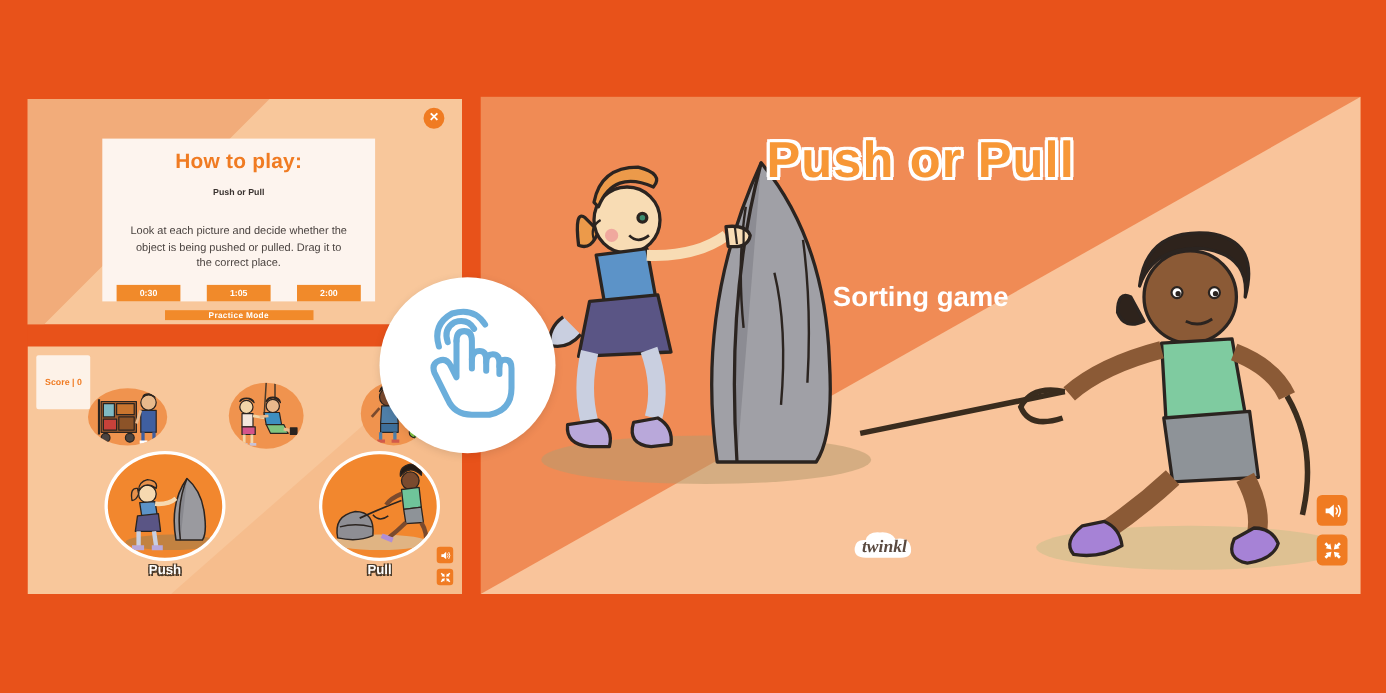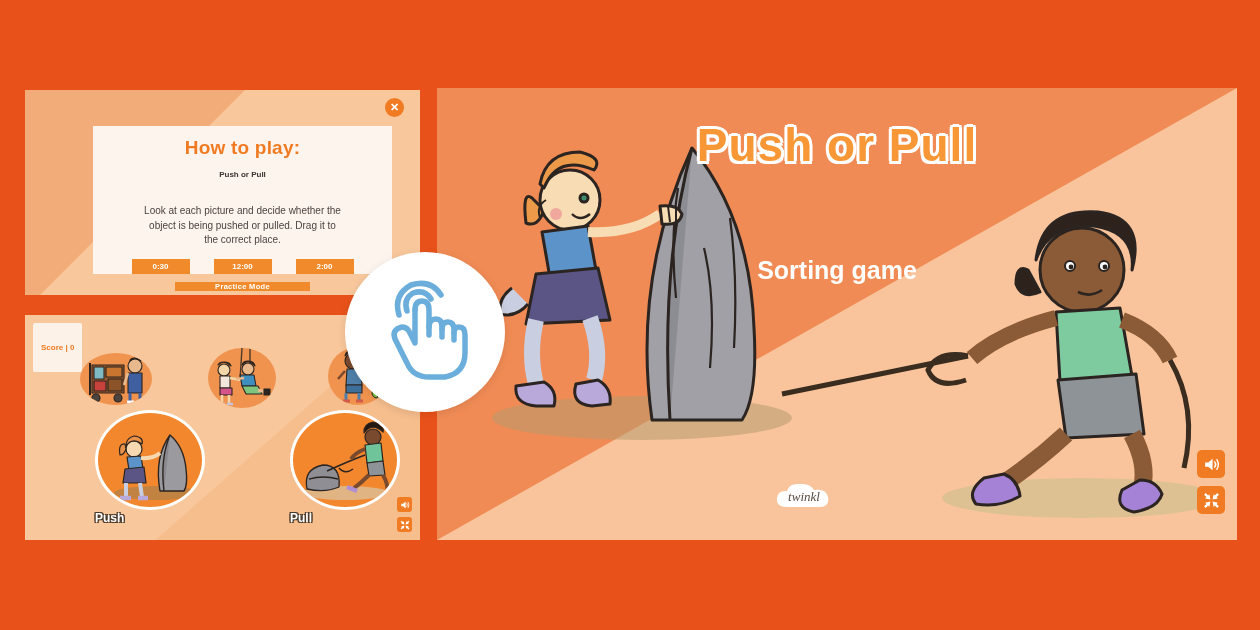--- a/index.html
+++ b/index.html
@@ -43,21 +43,21 @@
   .close-btn{
     position:absolute;right:14px;top:6px;width:19px;height:19px;
     border-radius:50%;background:#F07B22;border:2px solid #F8C79B;
     display:flex;align-items:center;justify-content:center;
     color:#fff;font-size:11px;font-weight:bold;line-height:1;cursor:pointer;
     z-index:8;
   }
 
   
   .howto{
-    position:absolute;left:68px;top:36px;width:299px;height:148px;
+    position:absolute;left:68px;top:36px;width:248px;height:148px;
     background:#FDF4EE;display:flex;flex-direction:column;
     align-items:center;padding-top:11px;box-sizing:border-box;
   }
   .howto-title{
     color:#F07B22;font-size:19px;font-weight:bold;letter-spacing:.2px;
   }
   .howto-sub{
     color:#3a3330;font-size:8px;font-weight:bold;margin-top:11px;
   }
   .howto-body{
@@ -86,21 +86,21 @@
   
   .drag-item{
     position:absolute;border-radius:50%;background:#F0934E;
     overflow:hidden;cursor:grab;
   }
   .drop-zone{
     position:absolute;border-radius:50%;background:#F2872E;
     border:3px solid #fff;box-sizing:border-box;overflow:hidden;
   }
   .zone-label{
-    position:absolute;text-align:left;color:#fff;font-size:12px;
+    position:absolute;text-align:center;color:#fff;font-size:12px;
     font-weight:bold;
     text-shadow:-1.3px -1.3px 0 #4a3a2a,1.3px -1.3px 0 #4a3a2a,
                 -1.3px 1.3px 0 #4a3a2a,1.3px 1.3px 0 #4a3a2a;
   }
 
   
   .ctrl-sm{
     position:absolute;width:15px;height:15px;border-radius:3px;
     background:#F07B22;display:flex;align-items:center;justify-content:center;
     cursor:pointer;z-index:6;
@@ -131,22 +131,22 @@
   .lets-go{
     position:absolute;left:256px;top:330px;width:140px;height:46px;
     background:#F08020;color:#fff;font-size:21px;font-weight:bold;
     display:flex;align-items:center;justify-content:center;cursor:pointer;z-index:7;
   }
   .twinkl{
     position:absolute;left:337px;top:393px;width:60px;height:30px;z-index:7;
   }
   .twinkl-text{
     position:absolute;left:0;right:0;top:8px;text-align:center;
-    font-family:"Liberation Serif",serif;font-style:italic;font-weight:normal;
-    font-size:13px;color:#5a4a40;
+    font-family:"Liberation Serif",serif;font-style:italic;font-weight:bold;
+    font-size:16px;color:#5a4a40;
   }
   .ctrl-lg{
     position:absolute;right:12px;width:28px;height:28px;border-radius:5px;
     background:#F07B22;display:flex;align-items:center;justify-content:center;
     cursor:pointer;z-index:9;
   }
 
   
   .cursor-bubble{
     position:absolute;left:345px;top:252px;width:160px;height:160px;
@@ -167,21 +167,21 @@
       <div class="diag"></div>
 
       <div class="close-btn">✕</div>
 
       <div class="howto">
         <div class="howto-title">How to play:</div>
         <div class="howto-sub">Push or Pull</div>
         <div class="howto-body">Look at each picture and decide whether the object is being pushed or pulled. Drag it to the correct place.</div>
         <div class="timer-row">
           <div class="timer-btn">0:30</div>
-          <div class="timer-btn">12:00</div>
+          <div class="timer-btn">1:05</div>
           <div class="timer-btn">2:00</div>
         </div>
         <div class="practice-btn">Practice Mode</div>
       </div>
     </div>
 
     <div class="lp-gap"></div>
 
     <div class="lp-bottom">
       <div class="diag2"></div>

